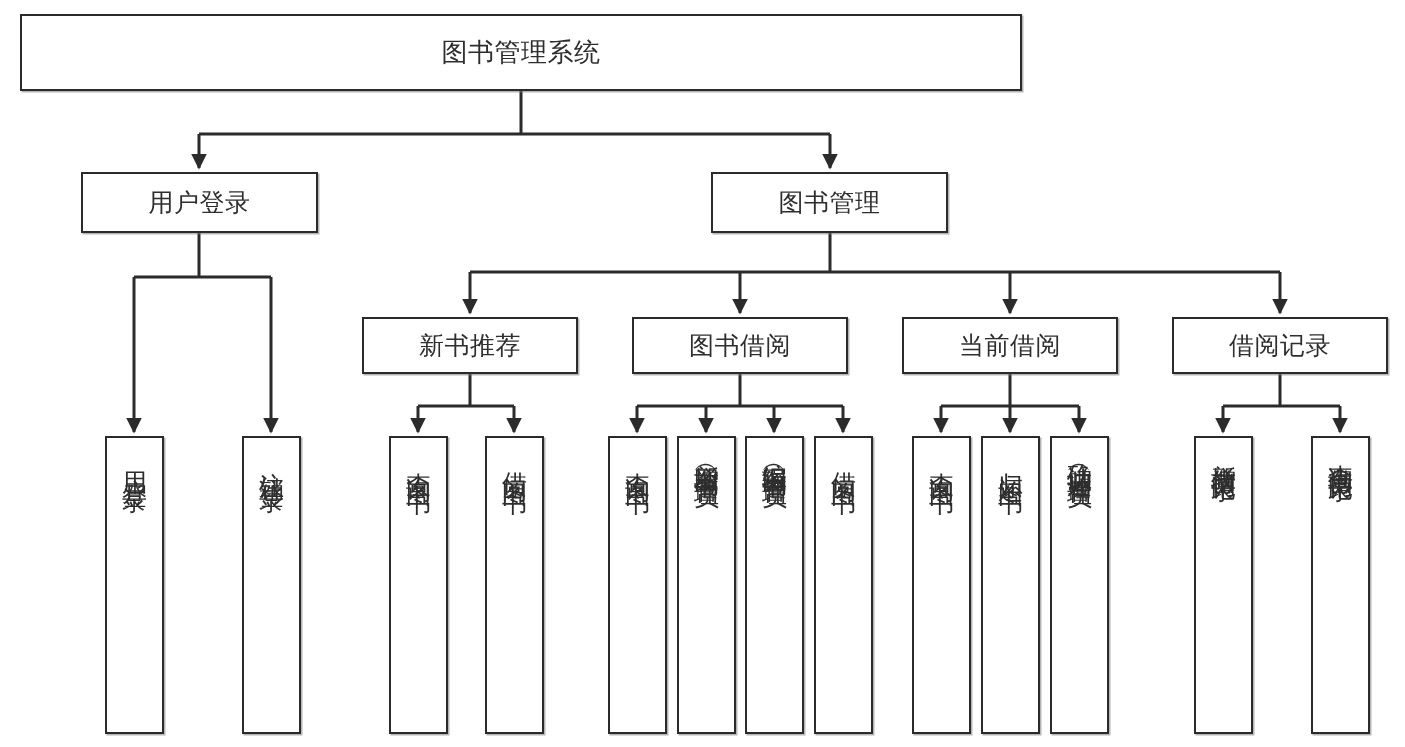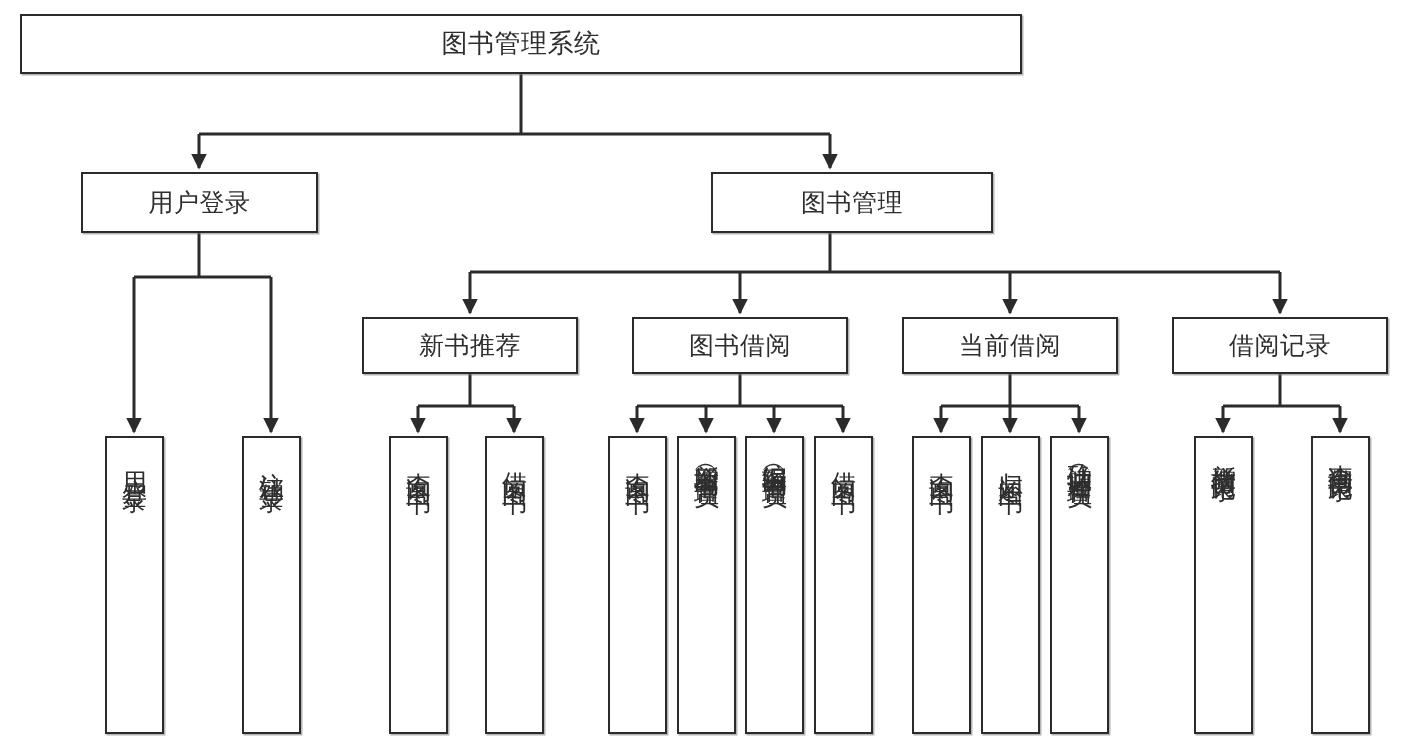--- a/index.html
+++ b/index.html
@@ -130,28 +130,28 @@
       <path d="M 1010 406 L 1010 432" marker-end="url(#arrow)"></path>
       <path d="M 1079 406 L 1079 432" marker-end="url(#arrow)"></path>
 
       <path d="M 1280 374 L 1280 406"></path>
       <path d="M 1223 406 L 1340 406"></path>
       <path d="M 1223 406 L 1223 432" marker-end="url(#arrow)"></path>
       <path d="M 1340 406 L 1340 432" marker-end="url(#arrow)"></path>
     </g>
   </svg>
 
-  <div class="node horiz root" style="left:20px; top:14px; width:1002px; height:60px;">
+  <div class="node horiz root" style="left:20px; top:14px; width:1002px; height:77px;">
     <span class="node-label">图书管理系统</span>
   </div>
 
   <div class="node horiz" style="left:81px; top:172px; width:237px; height:61px;">
     <span class="node-label">用户登录</span>
   </div>
-  <div class="node horiz" style="left:711px; top:172px; width:282px; height:61px;">
+  <div class="node horiz" style="left:711px; top:172px; width:237px; height:61px;">
     <span class="node-label">图书管理</span>
   </div>
 
   <div class="node horiz" style="left:632px; top:317px; width:216px; height:57px;">
     <span class="node-label">图书借阅</span>
   </div>
   <div class="node horiz" style="left:362px; top:317px; width:216px; height:57px;">
     <span class="node-label">新书推荐</span>
   </div>
   <div class="node horiz" style="left:902px; top:317px; width:216px; height:57px;">

